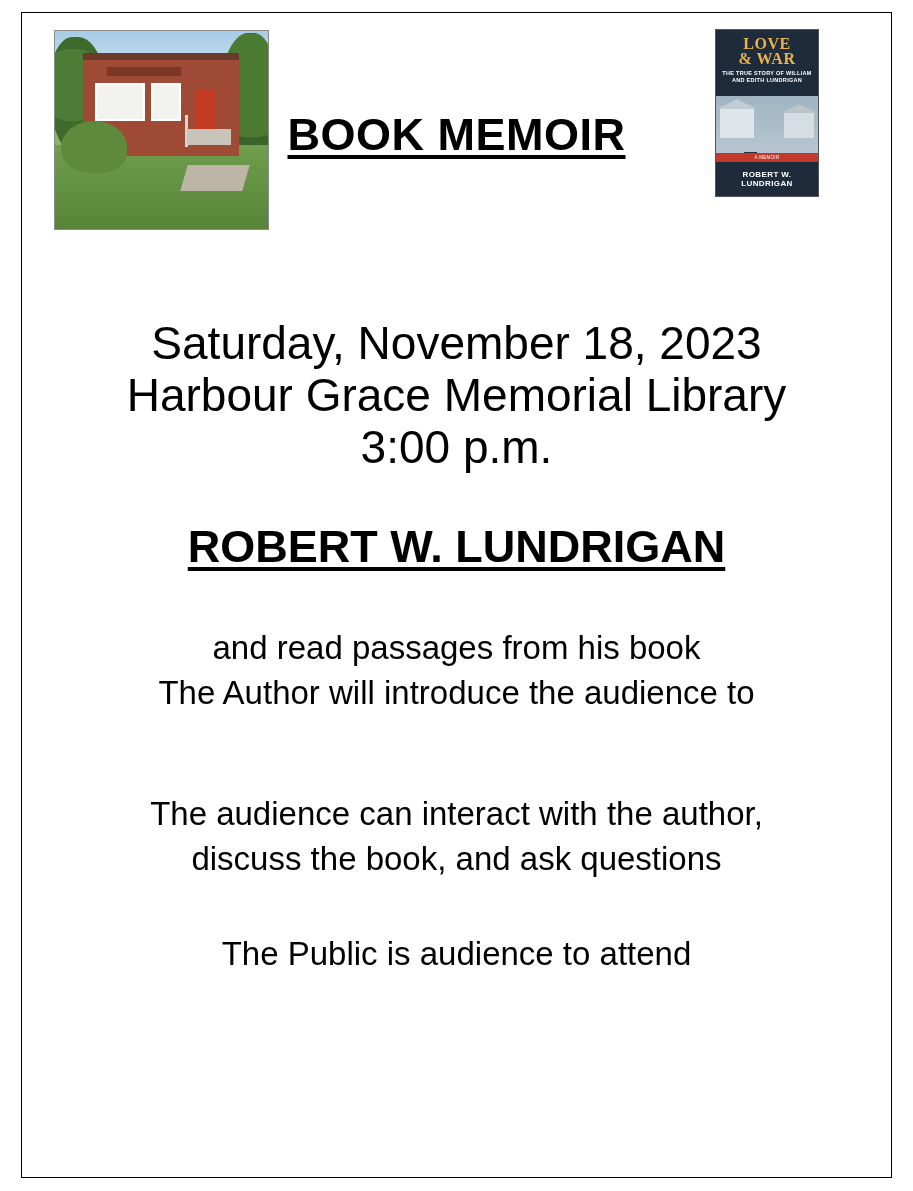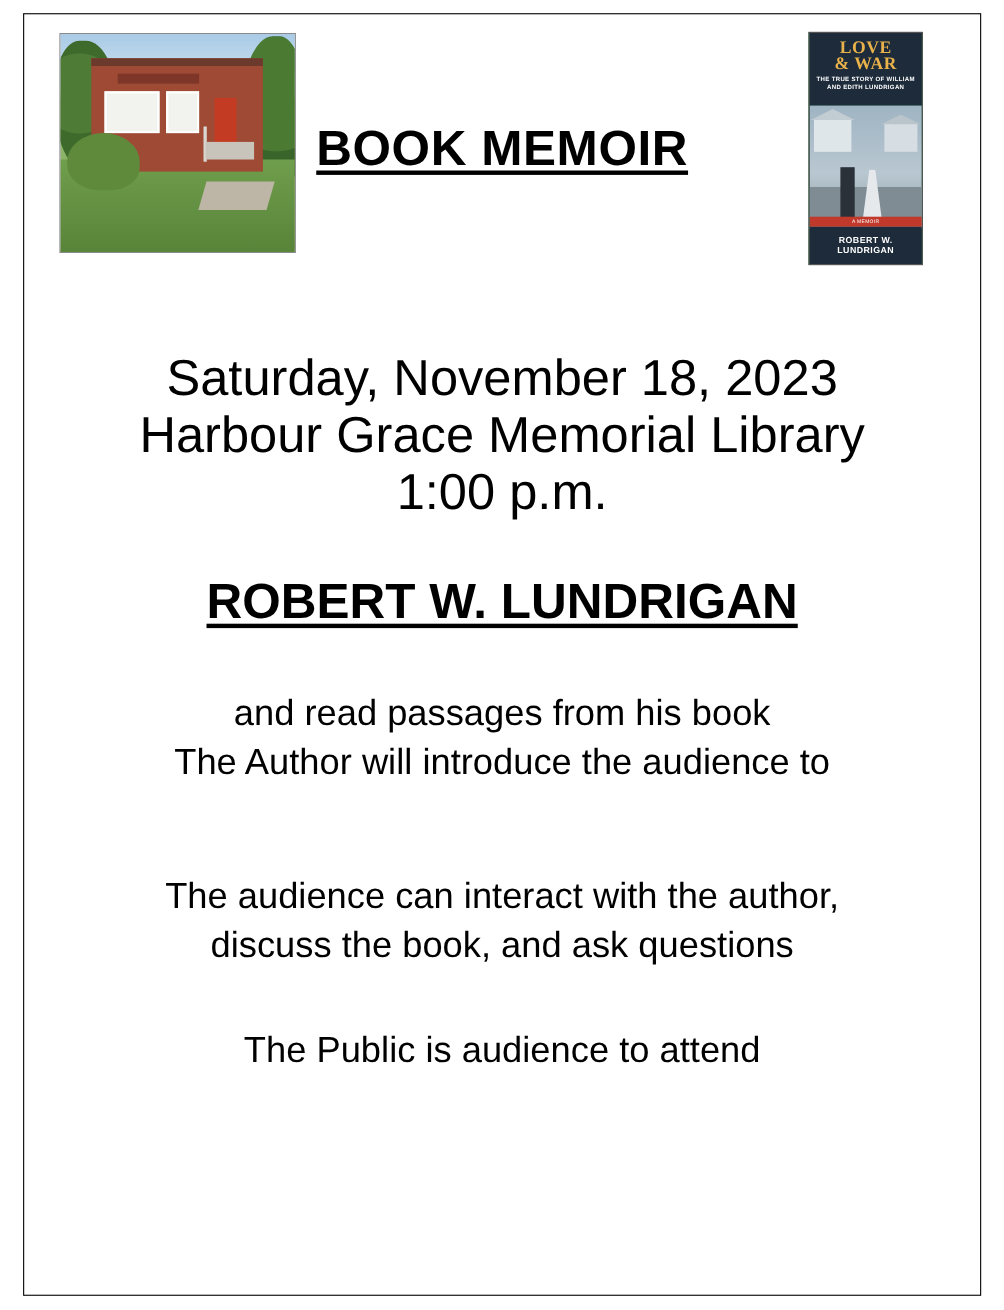--- a/index.html
+++ b/index.html
@@ -103,27 +103,27 @@
     text-align: center;
     font-size: 45px;
     font-weight: bold;
     letter-spacing: 0.5px;
     text-decoration: underline;
     text-underline-offset: 5px;
   }
 
   .bookcover {
     position: absolute;
-    right: 52px;
+    right: 72px;
     top: 16px;
     width: 104px;
-    height: 212px;
+    height: 168px;
     border: 1px solid #555;
     box-sizing: border-box;
-    background: #14532d;
+    background: #be185d;
     overflow: hidden;
   }
   .bookcover .bc-top {
     position: absolute; left:0; top:0; width:100%; height:66px;
     background: #1d2b3a;
   }
   .bookcover .bc-title {
     position: absolute; left: 0; right: 0; top: 6px;
     text-align: center;
     color: #e9b24a;
@@ -282,21 +282,21 @@
         <span>A MEMOIR</span>
       </div>
       <div class="bc-author">ROBERT W. LUNDRIGAN</div>
     </div>
 
   </div>
 
   <div class="block event-info">
     <div>Saturday, November 18, 2023</div>
     <div>Harbour Grace Memorial Library</div>
-    <div>1:00 p.m.</div>
+    <div>3:00 p.m.</div>
   </div>
 
   <div class="block author-name">ROBERT W. LUNDRIGAN</div>
 
   <div class="block intro">
     <div>and read passages from his book</div>
     <div>The Author will introduce the audience to</div>
   </div>
 
 

